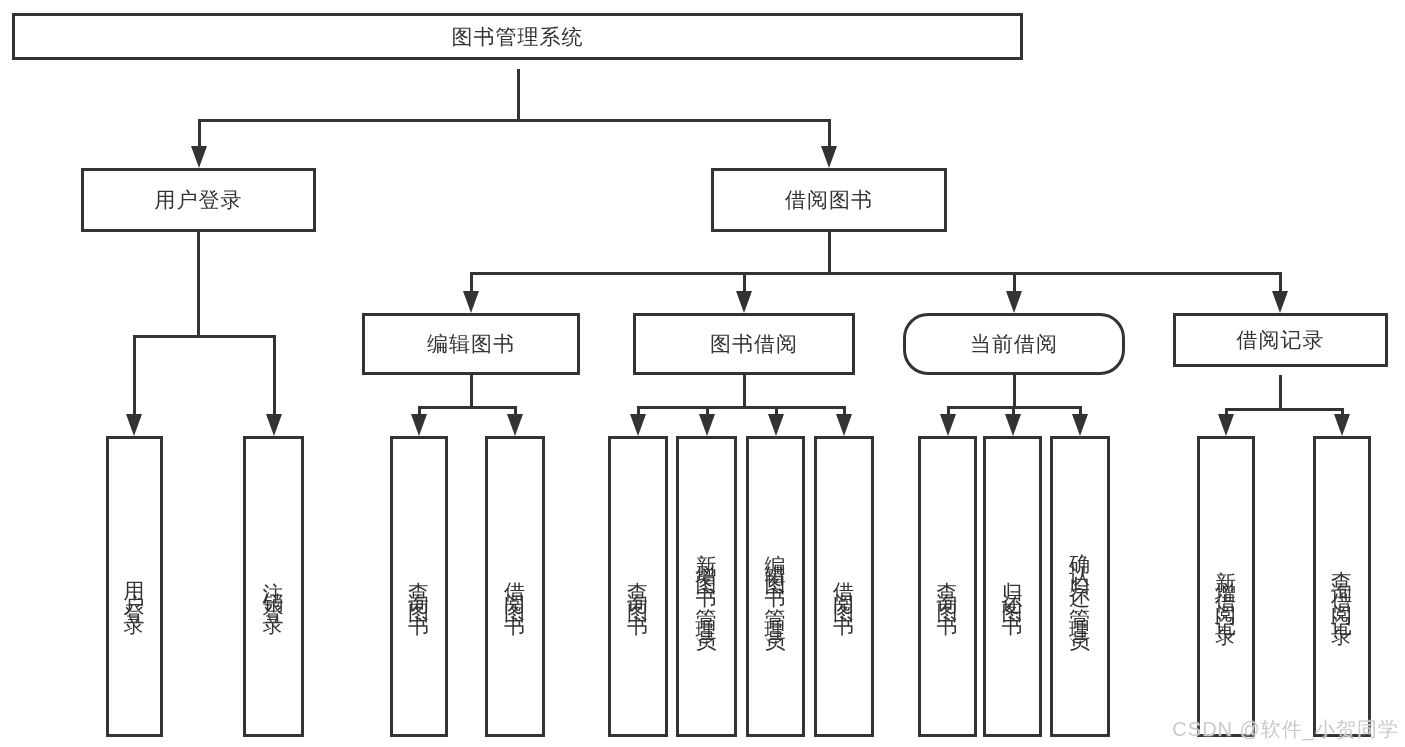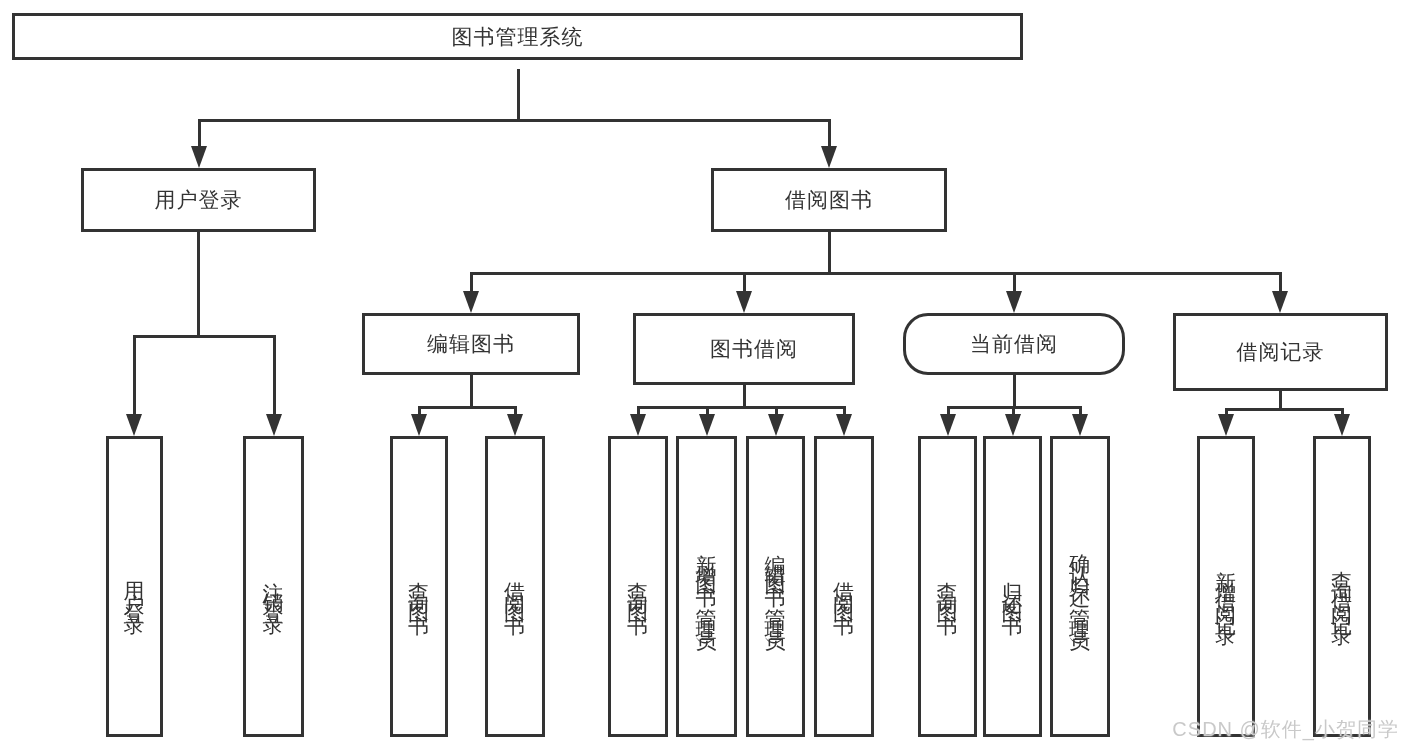--- a/index.html
+++ b/index.html
@@ -121,27 +121,27 @@
       </div>
       <div class="node" style="left: 81px; top: 168px; width: 235px; height: 64px;">
         <span>用户登录</span>
       </div>
       <div class="node" style="left: 711px; top: 168px; width: 236px; height: 64px;">
         <span>借阅图书</span>
       </div>
       <div class="node" style="left: 362px; top: 313px; width: 218px; height: 62px;">
         <span>编辑图书</span>
       </div>
-      <div class="node" style="left: 633px; top: 313px; width: 222px; height: 72px; padding-left: 20px;">
+      <div class="node" style="left: 633px; top: 313px; width: 222px; height: 62px; padding-left: 20px;">
         <span>图书借阅</span>
       </div>
       <div class="node" style="left: 903px; top: 313px; width: 222px; height: 62px; border-radius: 25px;">
         <span>当前借阅</span>
       </div>
-      <div class="node" style="left: 1173px; top: 313px; width: 215px; height: 78px;">
+      <div class="node" style="left: 1173px; top: 313px; width: 215px; height: 54px;">
         <span>借阅记录</span>
       </div>
       <div class="node v" style="left: 106px; top: 436px; width: 57px; height: 301px;">
         <span class="vtext">用户登录</span>
       </div>
       <div class="node v" style="left: 243px; top: 436px; width: 61px; height: 301px;">
         <span class="vtext">注销登录</span>
       </div>
       <div class="node v" style="left: 390px; top: 436px; width: 58px; height: 301px;">
         <span class="vtext">查询图书</span>

